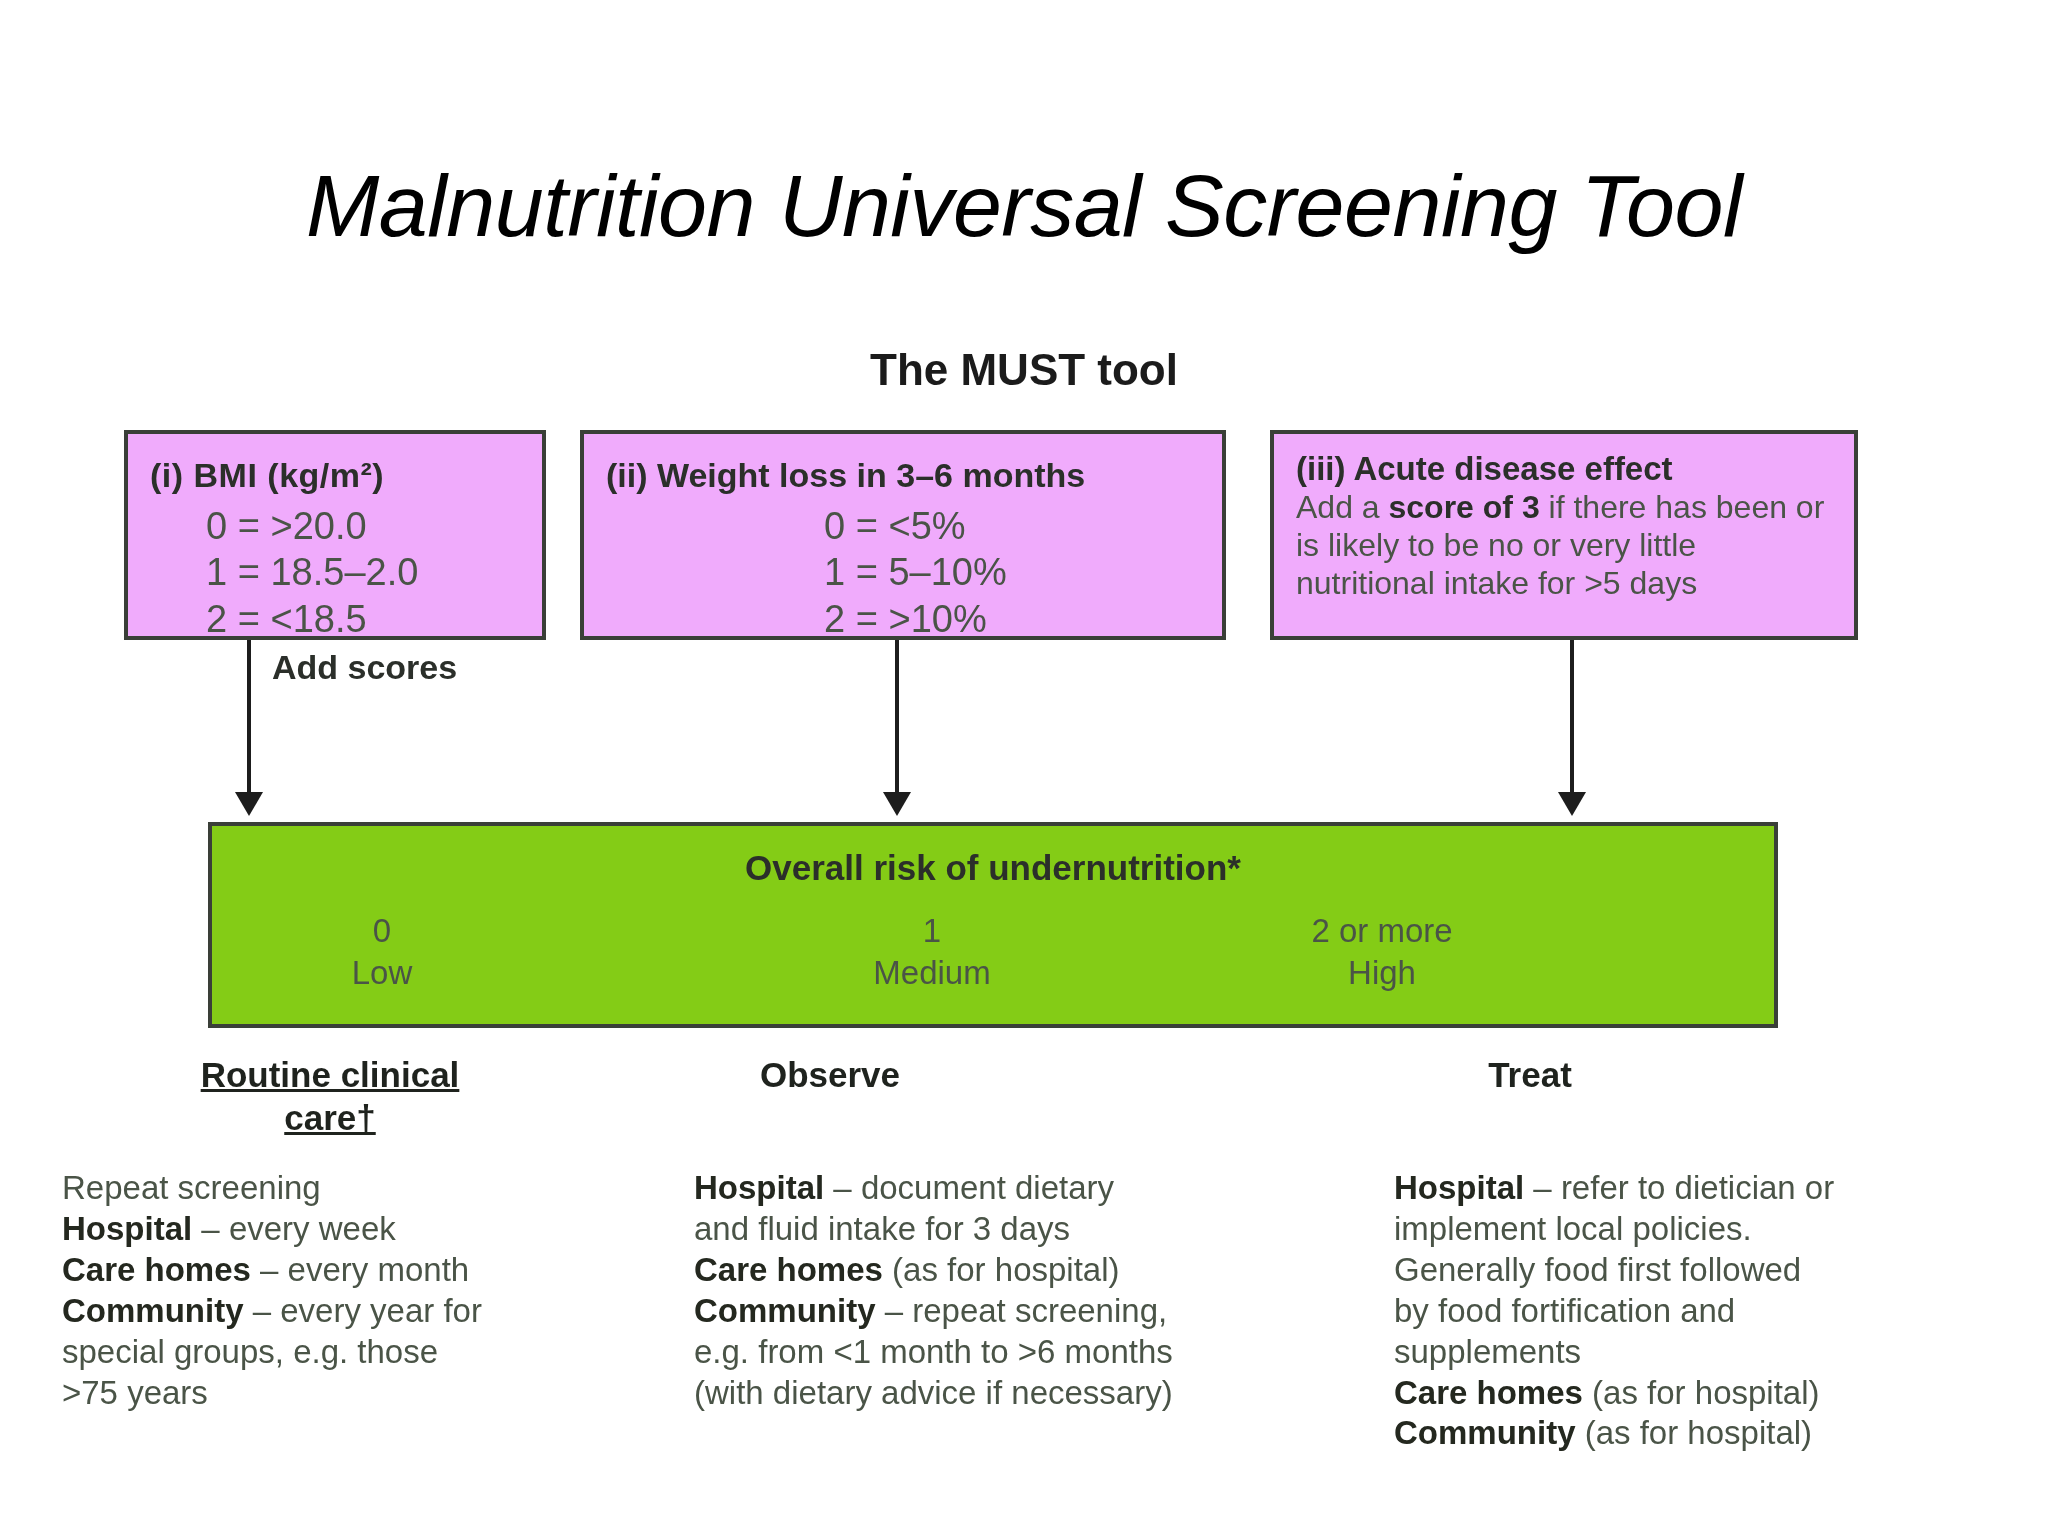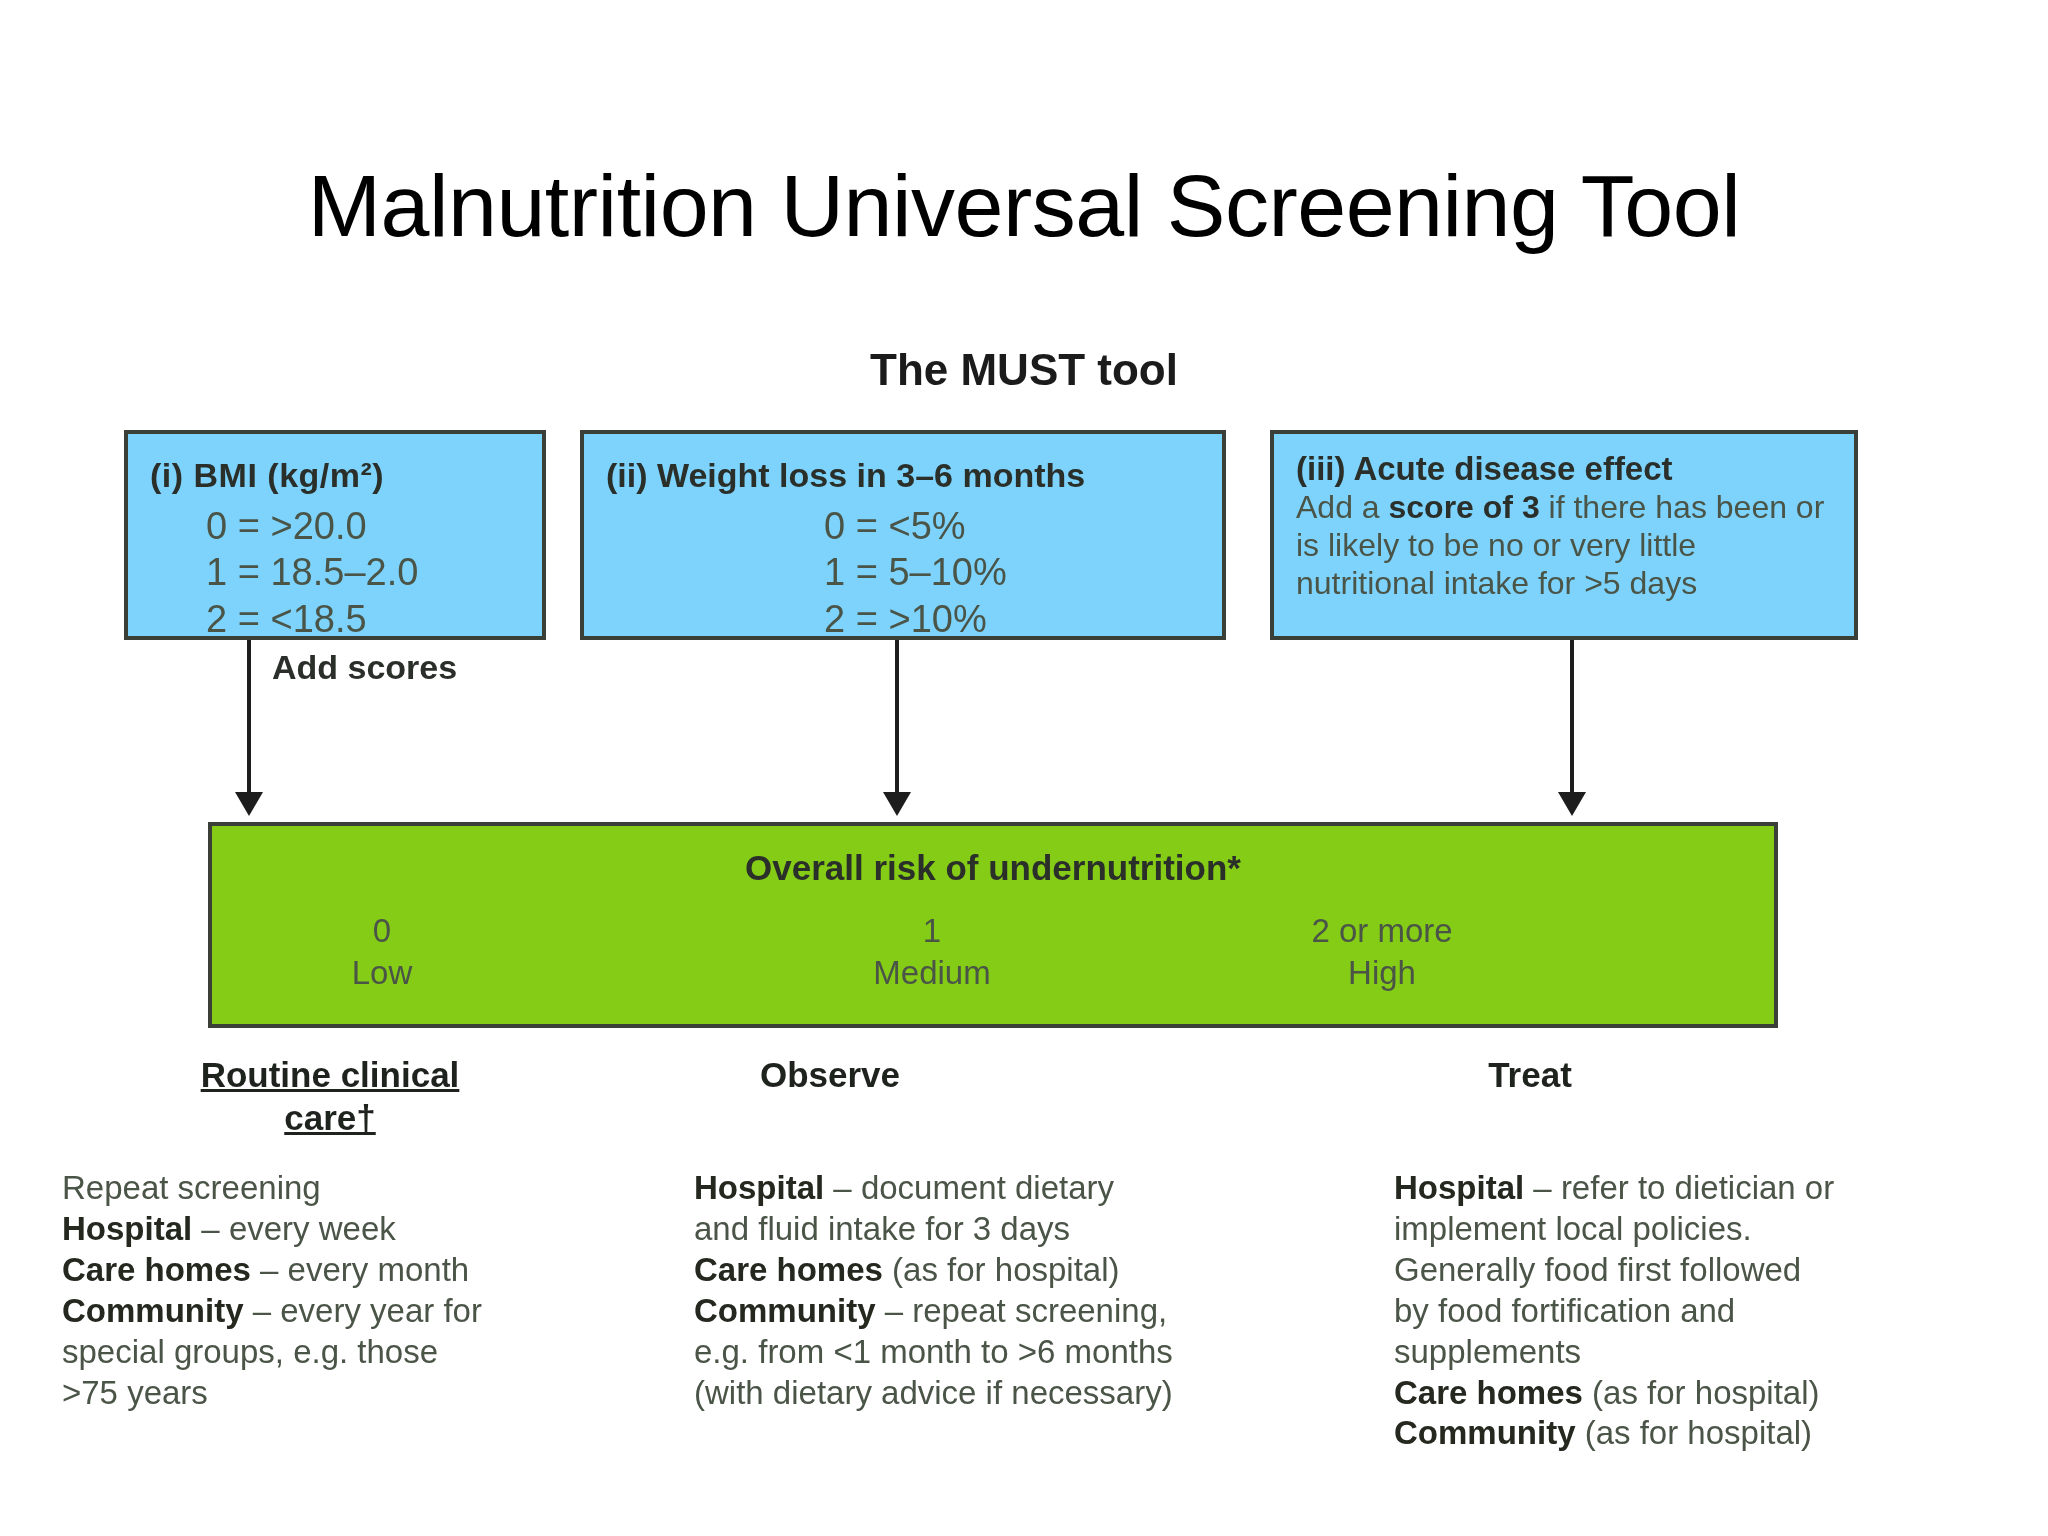--- a/index.html
+++ b/index.html
@@ -20,20 +20,21 @@
     position: absolute;
     left: 0;
     top: 96px;
     width: 2048px;
     text-align: center;
     font-size: 88px;
     font-weight: 400;
     color: #000000;
     letter-spacing: -0.5px;
     white-space: nowrap;
+    font-style: italic;
   }
 
   
   #must-figure {
     position: absolute;
     left: 0;
     top: 330px;
     width: 1740px;
     height: 1200px;
   }
@@ -45,21 +46,21 @@
     width: 2048px;
     text-align: center;
     font-size: 44px;
     font-weight: bold;
     color: #1b1b1b;
   }
 
   
   .criteria-box {
     position: absolute;
-    background: #7dd3fc;
+    background: #f0abfc;
     border: 4px solid #3a3f38;
     box-sizing: border-box;
     color: #3b4438;
   }
   #box-bmi   { left: 124px;  top: 100px; width: 422px; height: 210px; }
   #box-wl    { left: 580px;  top: 100px; width: 646px; height: 210px; }
   #box-ade   { left: 1270px; top: 100px; width: 588px; height: 210px; }
 
   .box-title {
     font-size: 34px;

